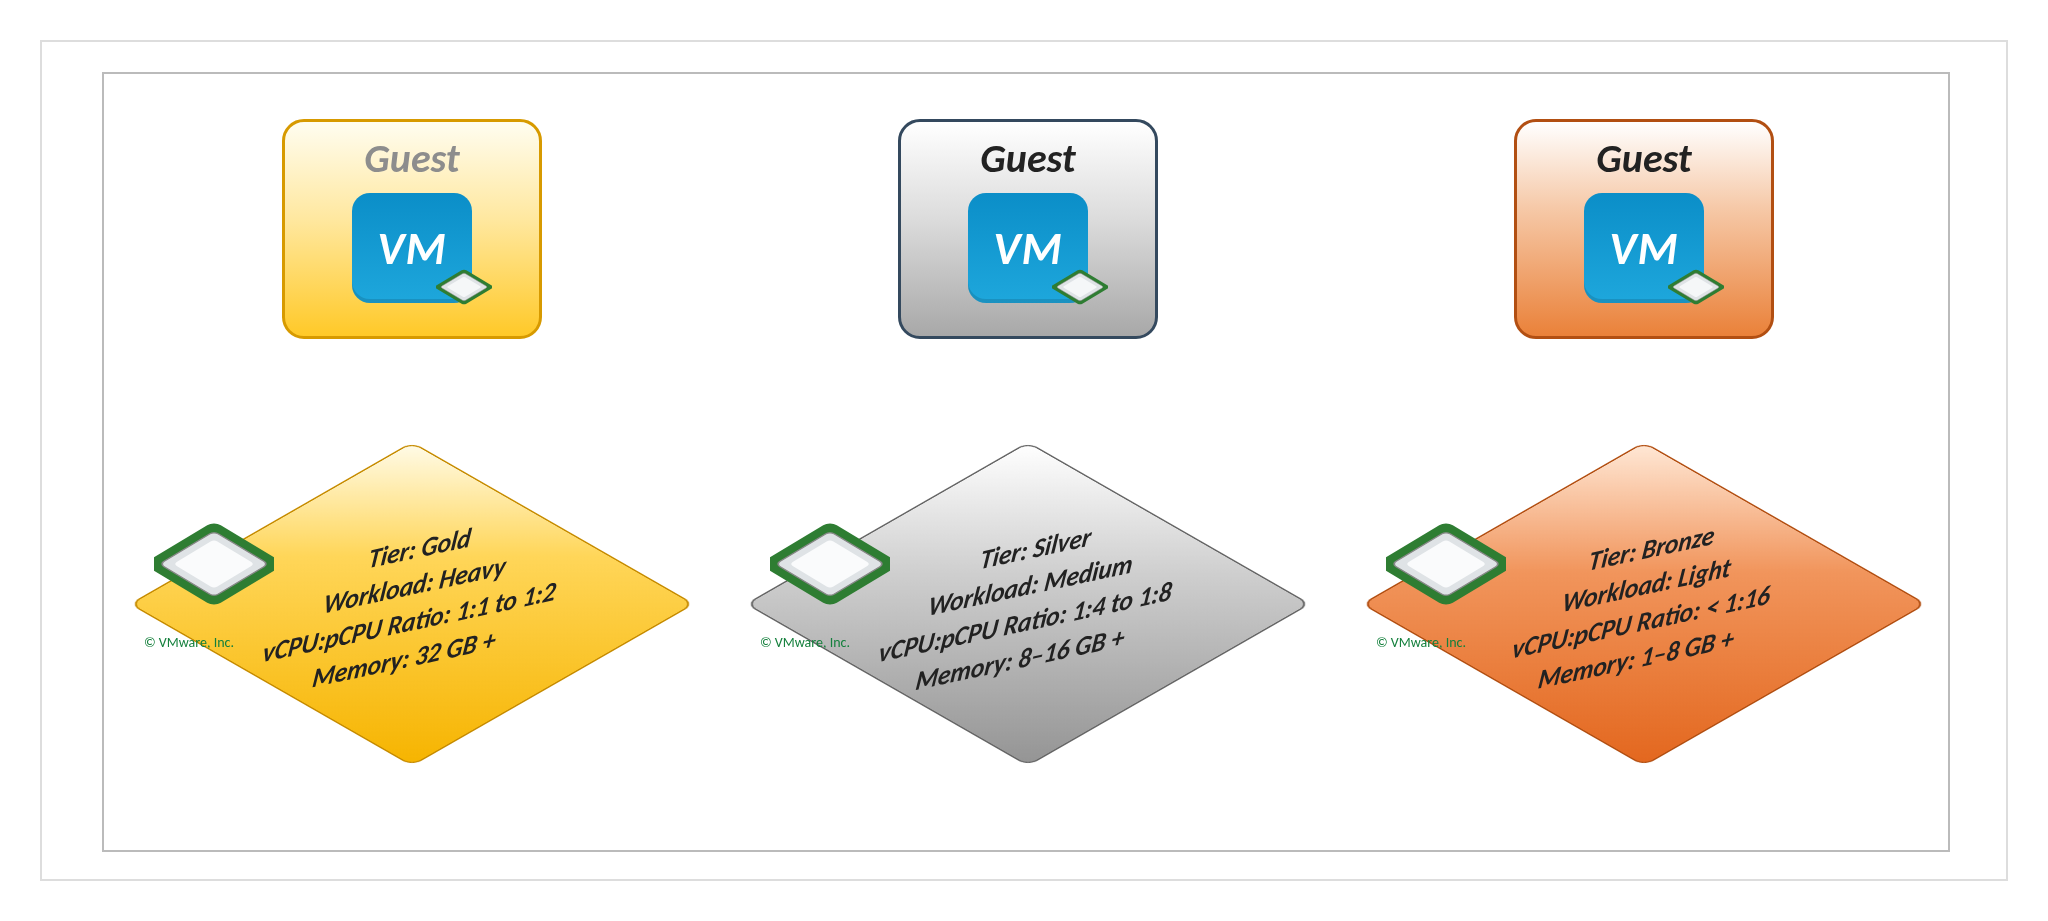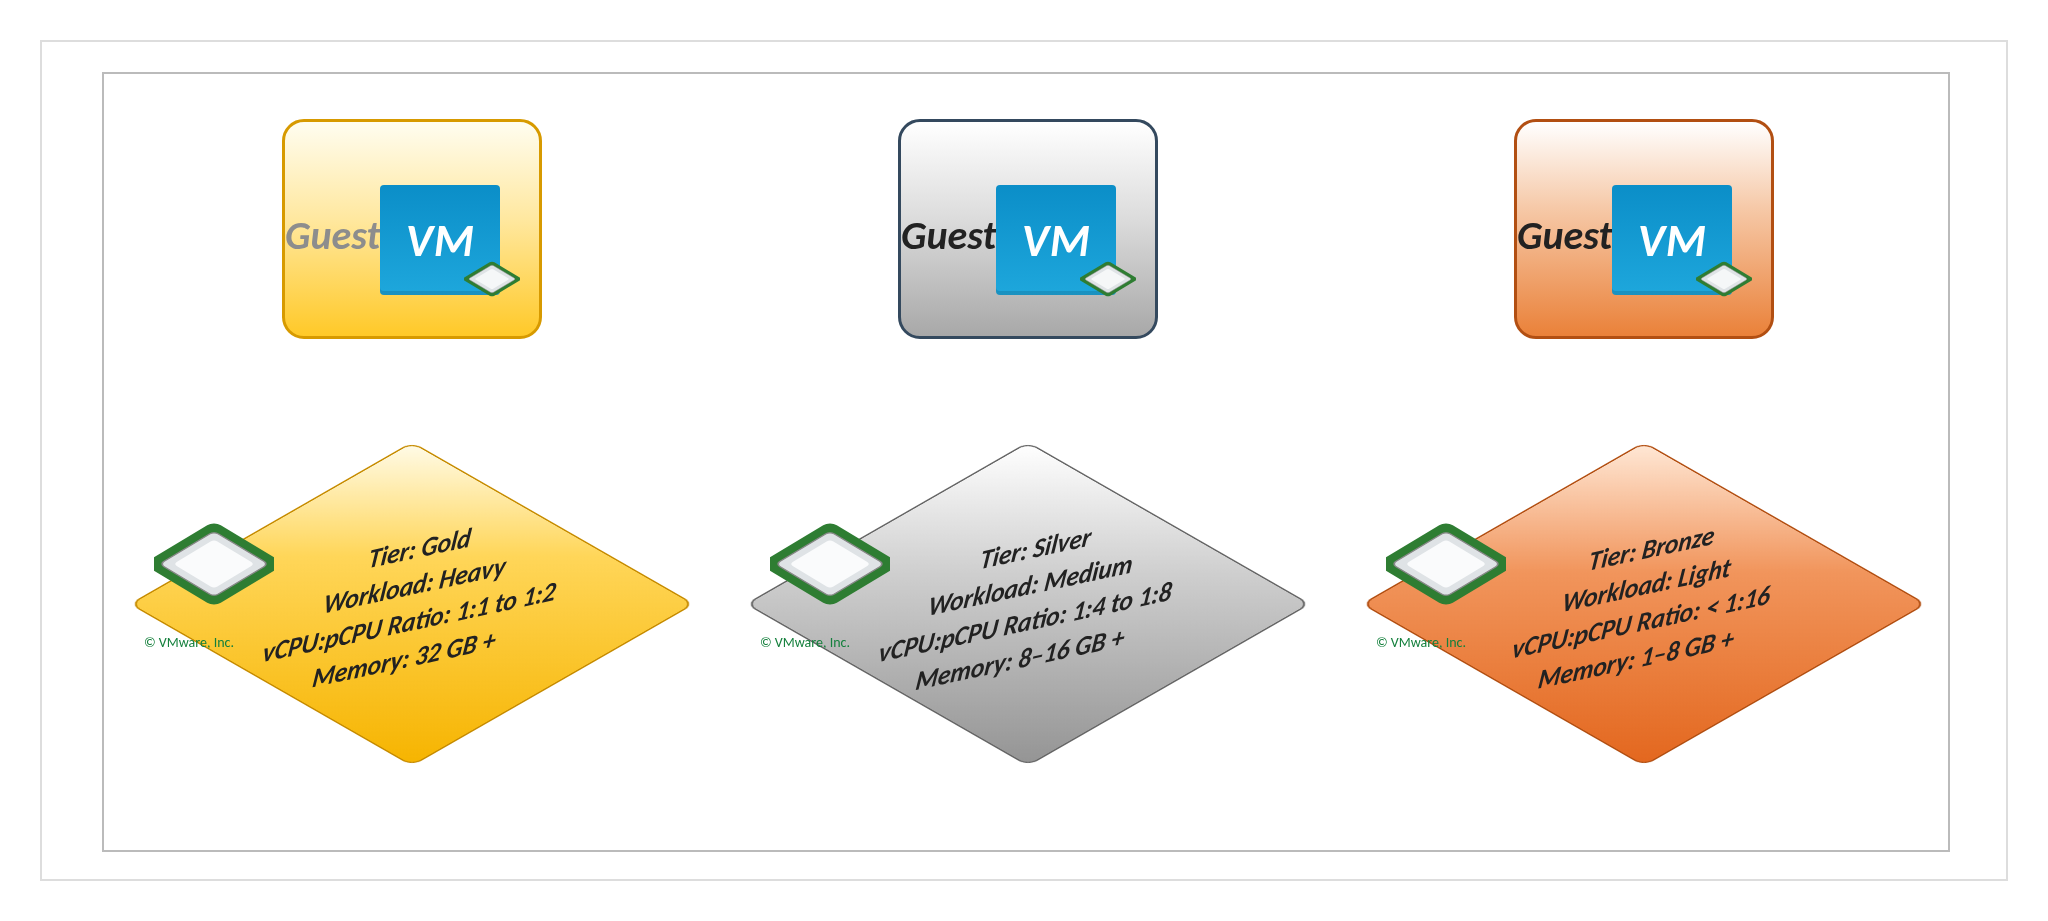--- a/index.html
+++ b/index.html
@@ -25,33 +25,33 @@
 
   .diamond-text {
     position:absolute; left:50%; top:50%; transform: translate(-50%,-50%) rotate(-12deg) skewX(-20deg);
     text-align:center; font-weight:700; font-style:italic; color:#222; font-size:26px; line-height:1.35; white-space:nowrap;
   }
 
   
   .guest-card {
     position:absolute; left:50%; top:45px; transform:translateX(-50%);
     width:260px; height:220px; border-radius:22px; border:3px solid;
-    display:flex; flex-direction:row; align-items:center; padding-top:12px;
+    display:flex; flex-direction:column; align-items:center; padding-top:12px;
   }
   .guest-gold   { background: linear-gradient(180deg,#fffdf0 0%,#ffe8a0 45%,#ffc928 100%); border-color:#d79a00; }
   .guest-silver { background: linear-gradient(180deg,#ffffff 0%,#dcdcdc 45%,#a8a8a8 100%); border-color:#34495e; }
   .guest-bronze { background: linear-gradient(180deg,#ffffff 0%,#f6c9a8 40%,#ea8139 100%); border-color:#b24f12; }
 
   .guest-label { font-size:40px; font-weight:800; font-style:italic; }
   .guest-gold   .guest-label { color:#8d8d8d; }
   .guest-silver .guest-label { color:#222; }
   .guest-bronze .guest-label { color:#222; }
 
   .vm-badge {
-    margin-top:10px; width:120px; height:110px; border-radius:4px;
+    margin-top:10px; width:120px; height:110px; border-radius:18px;
     background: linear-gradient(180deg,#0b8ec8 0%,#1ea7dc 100%);
     display:flex; align-items:center; justify-content:center; position:relative;
     box-shadow: inset 0 -4px 0 rgba(0,0,0,.12);
   }
   .vm-badge span { color:#fff; font-weight:800; font-size:46px; font-style:italic; letter-spacing:1px; }
 
   .chip {
     position:absolute; width:80px; height:80px;
   }
   .vm-chip { right:-20px; bottom:-12px; width:56px; height:56px; }

